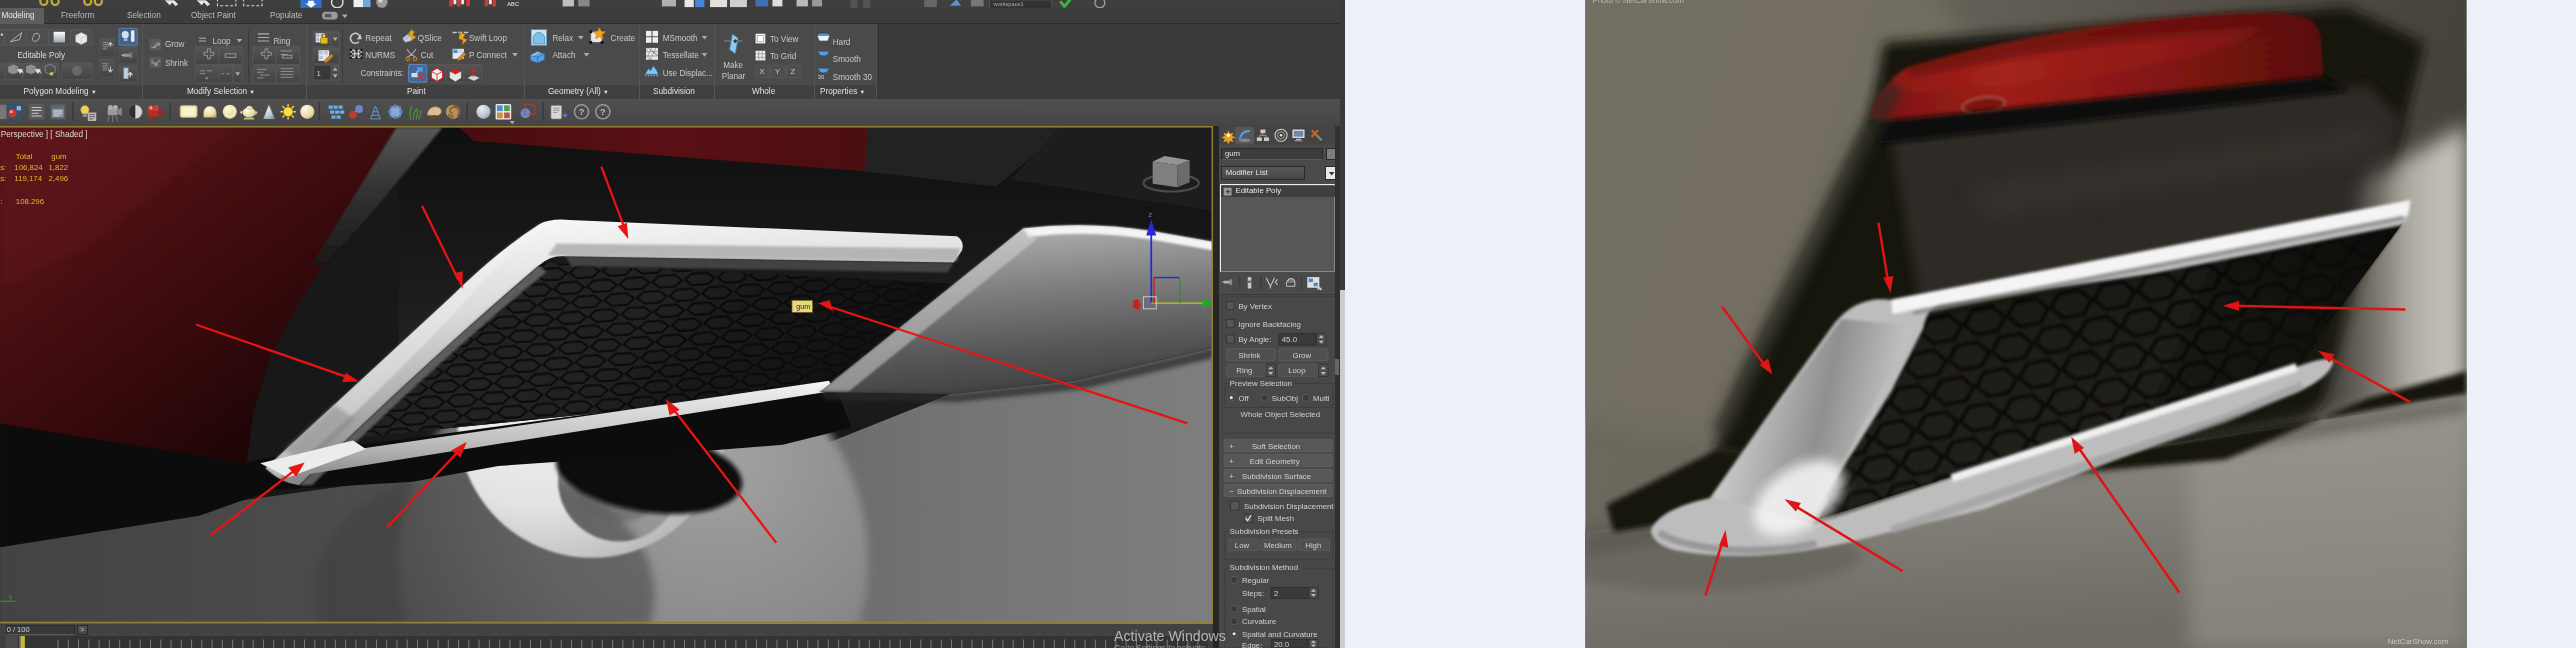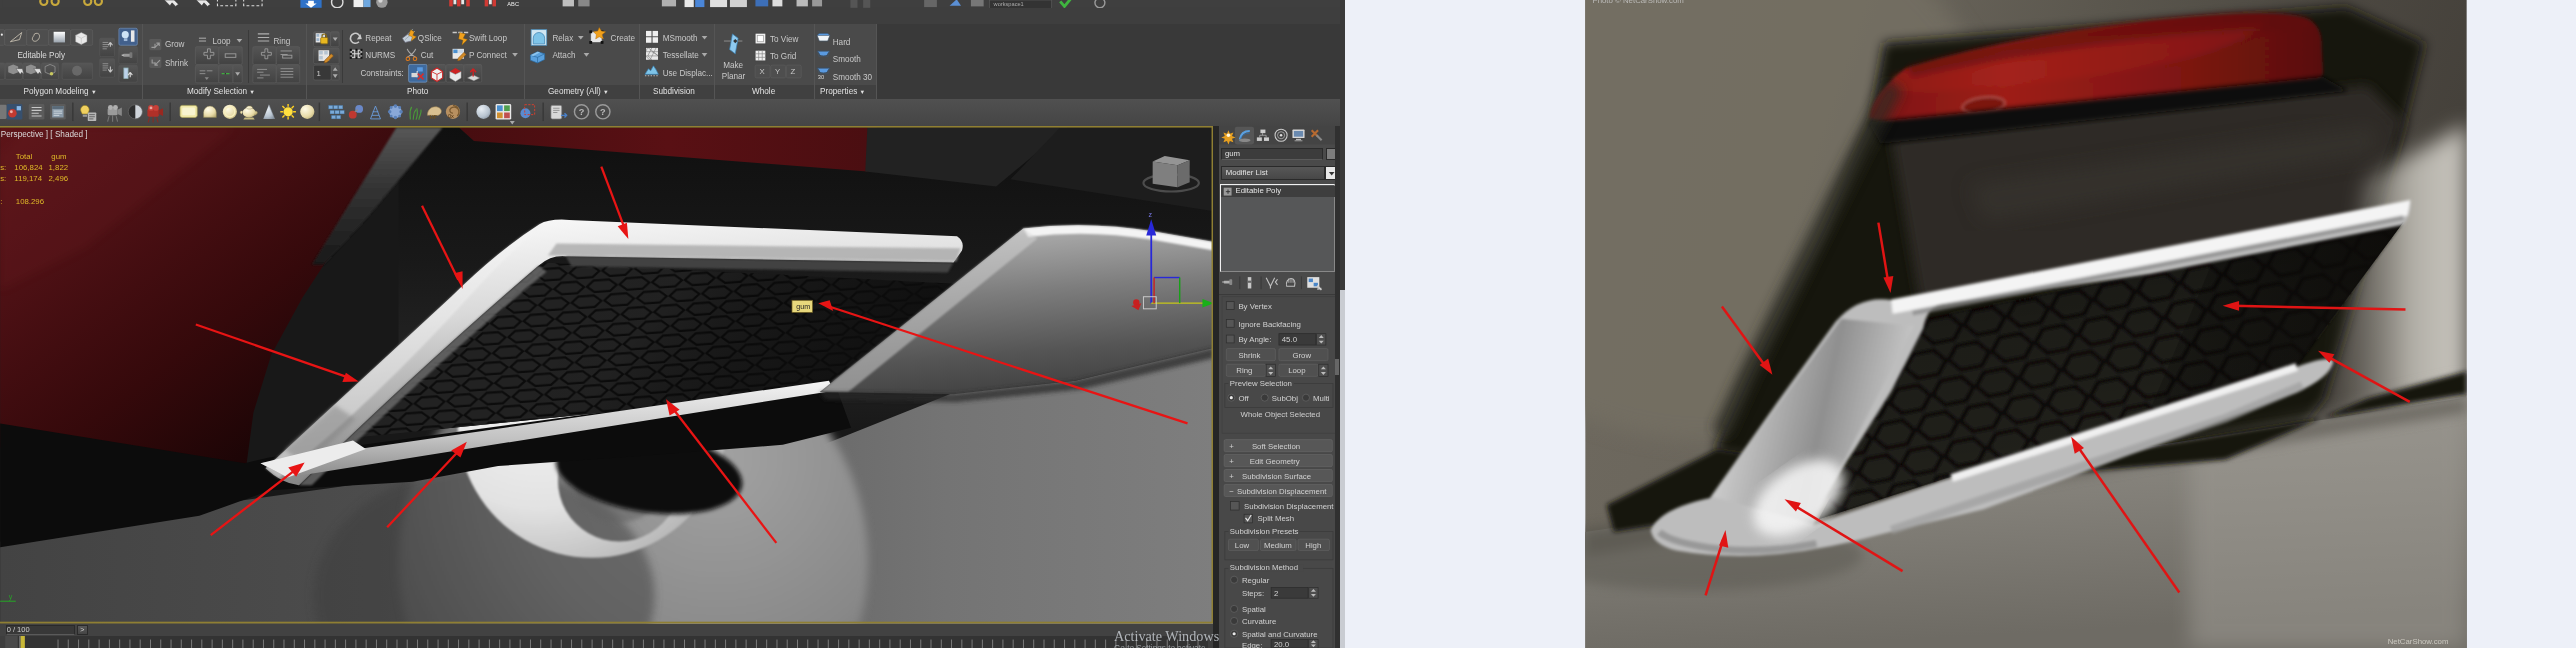--- a/index.html
+++ b/index.html
@@ -73,37 +73,50 @@
    <rect x="1300" y="-2" width="18" height="12" fill="#666"></rect>
           <path d="M1336 8 l10 -9 6 9z" fill="#5b8fd4"></path>
           <rect x="1366" y="-2" width="18" height="11" fill="#777"></rect>
    <rect x="1392" y="0" width="88" height="13" fill="#333" stroke="#5a5a5a"></rect>
           <text x="1398" y="9" fill="#aaa" font-size="8" font-family="Liberation Sans">workspace1</text>
    <path d="M1492 2 l6 7 9 -11" stroke="#3fb53f" stroke-width="4" fill="none"></path>
    <circle cx="1548" cy="4" r="7" fill="none" stroke="#9a9a9a" stroke-width="2"></circle>
   </svg>
  </div>
 
+ <div class="abs" style="left:0;top:7.8px;width:1345px;height:16.4px;background:#3d3d3d;border-bottom:0.7px solid #2c2c2c">
+  <div class="abs" style="left:0;top:0;width:44px;height:16.4px;background:#5d5d5d"></div>
+  <div class="tx" style="left:1.4px;top:2.8px;color:#ededed;font-size:8.2px">Modeling</div>
+  <div class="tx" style="left:61px;top:2.8px;color:#bdbdbd;font-size:8.2px">Freeform</div>
+  <div class="tx" style="left:127px;top:2.8px;color:#bdbdbd;font-size:8.2px">Selection</div>
+  <div class="tx" style="left:191px;top:2.8px;color:#bdbdbd;font-size:8.2px">Object Paint</div>
+  <div class="tx" style="left:270px;top:2.8px;color:#bdbdbd;font-size:8.2px">Populate</div>
+  <svg width="28.5" height="10" style="position:absolute;left:322px;top:2.8px" viewBox="0 0 40 14">
+          <rect x="0" y="1" width="22" height="11" rx="5" fill="#9a9a9a"></rect>
+          <rect x="4" y="4" width="9" height="5" fill="#555"></rect>
+          <path d="M28 5 l8 0 -4 5z" fill="#aaa"></path>
+        </svg>
+ </div>
 
  <div class="abs" style="left:0;top:24px;width:1345px;height:75px;background:#393939">
   <div class="abs" style="left:0;top:0;width:877px;height:61px;background:#4a4a4a"></div>
   <div class="abs" style="left:0;top:61px;width:877px;height:13.5px;background:#404040"></div>
   <div class="sep2" style="left:142px;top:0;height:75px"></div>
   <div class="sep2" style="left:306px;top:0;height:75px"></div>
   <div class="sep2" style="left:524px;top:0;height:75px"></div>
   <div class="sep2" style="left:639px;top:0;height:75px"></div>
   <div class="sep2" style="left:714px;top:0;height:75px"></div>
   <div class="sep2" style="left:814px;top:0;height:75px"></div>
   <div class="sep2" style="left:876px;top:0;height:75px"></div>
   <div class="abs" style="left:248px;top:5.7px;height:53px;width:0.7px;background:#3a3a3a"></div>
   <div class="abs" style="left:342px;top:5.7px;height:53px;width:0.7px;background:#3a3a3a"></div>
 
   <div class="gl" style="left:23.5px;top:63px">Polygon Modeling <span style="font-size:5.7px">▼</span></div>
   <div class="gl" style="left:187px;top:63px">Modify Selection <span style="font-size:5.7px">▼</span></div>
-  <div class="gl" style="left:407px;top:63px">Photo</div>
+  <div class="gl" style="left:407px;top:63px">Paint</div>
   <div class="gl" style="left:548px;top:63px">Geometry (All) <span style="font-size:5.7px">▼</span></div>
   <div class="gl" style="left:653px;top:63px">Subdivision</div>
   <div class="gl" style="left:752px;top:63px">Whole</div>
   <div class="gl" style="left:820px;top:63px">Properties <span style="font-size:5.7px">▼</span></div>
 
   <svg width="142" height="61" style="position:absolute;left:0;top:0" viewBox="0 0 199 86">
    <g>
     <rect x="-20" y="8" width="26" height="22" rx="2" fill="#4e4e4e" stroke="#5e5e5e"></rect>
     <rect x="6" y="8" width="31" height="22" rx="2" fill="#4e4e4e" stroke="#5e5e5e"></rect>
     <rect x="37" y="8" width="31" height="22" rx="2" fill="#4e4e4e" stroke="#5e5e5e"></rect>
@@ -818,21 +831,21 @@
           </g>
    <g transform="translate(128,4)">
             <path d="M2 2 l9 9 m0 -9 l-9 9" stroke="#b86a30" stroke-width="3"></path>
             <path d="M9 9 l7 7" stroke="#888" stroke-width="3"></path>
           </g>
   </svg>
 
   <div class="abs" style="left:2.1px;top:22px;width:102px;height:12px;background:#3c3c3c;border:0.7px solid #2a2a2a;border-bottom-color:#5a5a5a;color:#e0e0e0;font-size:7.8px;line-height:10.7px;padding-left:2.8px">gum</div>
   <div class="abs" style="left:107px;top:22px;width:12px;height:12px;background:#7d7d7d;border:0.7px solid #2a2a2a"></div>
 
-  <div class="abs" style="left:2.1px;top:40px;width:104px;height:13.5px;background:linear-gradient(#575757,#474747);border:0.7px solid #2a2a2a;color:#e4e4e4;font-size:7.8px;line-height:12px;padding-left:3.6px">Modifier List</div>
+  <div class="abs" style="left:2.1px;top:40px;width:84px;height:13.5px;background:linear-gradient(#575757,#474747);border:0.7px solid #2a2a2a;color:#e4e4e4;font-size:7.8px;line-height:12px;padding-left:3.6px">Modifier List</div>
   <div class="abs" style="left:106px;top:40px;width:13px;height:13.5px;background:#e8e8e8;border:0.7px solid #2a2a2a"><svg width="11.4" height="12" viewBox="0 0 16 17">
             <path d="M4 7 l8 0 -4 5z" fill="#333"></path>
           </svg></div>
 
   <div class="abs" style="left:1.4px;top:58px;width:115px;height:88px;background:#565758;border:0.7px solid #f0f0f0;border-right-color:#888;border-bottom-color:#888">
    <div class="abs" style="left:0;top:0.7px;width:114px;height:11.4px;background:#3e3e3e"></div>
    <svg width="10" height="10" style="position:absolute;left:2.1px;top:2.1px" viewBox="0 0 14 14">
             <rect x="1" y="1" width="11" height="11" fill="#9a9a9a"></rect>
             <path d="M4 6.5 h6 M7 3.5 v6" stroke="#333" stroke-width="1.3"></path>
           </svg>
@@ -1105,21 +1118,21 @@
           <line x1="1602.7" y1="5" x2="1602.7" y2="17"></line>
           <line x1="1617.3" y1="5" x2="1617.3" y2="17"></line>
           <line x1="1631.8" y1="5" x2="1631.8" y2="17"></line>
           <line x1="1646.4" y1="5" x2="1646.4" y2="17"></line>
           <line x1="1660.9" y1="5" x2="1660.9" y2="17"></line>
           <line x1="1675.5" y1="5" x2="1675.5" y2="17"></line>
           <line x1="1690.0" y1="5" x2="1690.0" y2="17"></line>
   </g>
  </svg>
 
- <div class="abs" style="left:1114px;top:628px;width:125px;color:rgba(205,210,216,0.8);font-size:14.2px;font-family:Liberation Serif, serif;z-index:5">Activate Windows</div>
+ <div class="abs" style="left:1114px;top:628px;width:125px;color:rgba(205,210,216,0.8);font-size:14.2px;font-family:Liberation Sans, sans-serif;z-index:5">Activate Windows</div>
  <div class="abs" style="left:1114px;top:644px;width:125px;color:rgba(205,210,216,0.65);font-size:8.2px;z-index:5">Go to Settings to activate Windows.</div>
 </div>
 
 <svg width="882" height="648" style="position:absolute;left:1585px;top:0" viewBox="0 0 1239 911">
  <defs>
   <linearGradient id="polv" x1="0" y1="0" x2="1" y2="0.25">
    <stop offset="0" stop-color="#6f6a60"></stop>
           <stop offset="0.3" stop-color="#6b665c"></stop>
           <stop offset="0.55" stop-color="#5b574e"></stop>
           <stop offset="0.8" stop-color="#4c4841"></stop>

